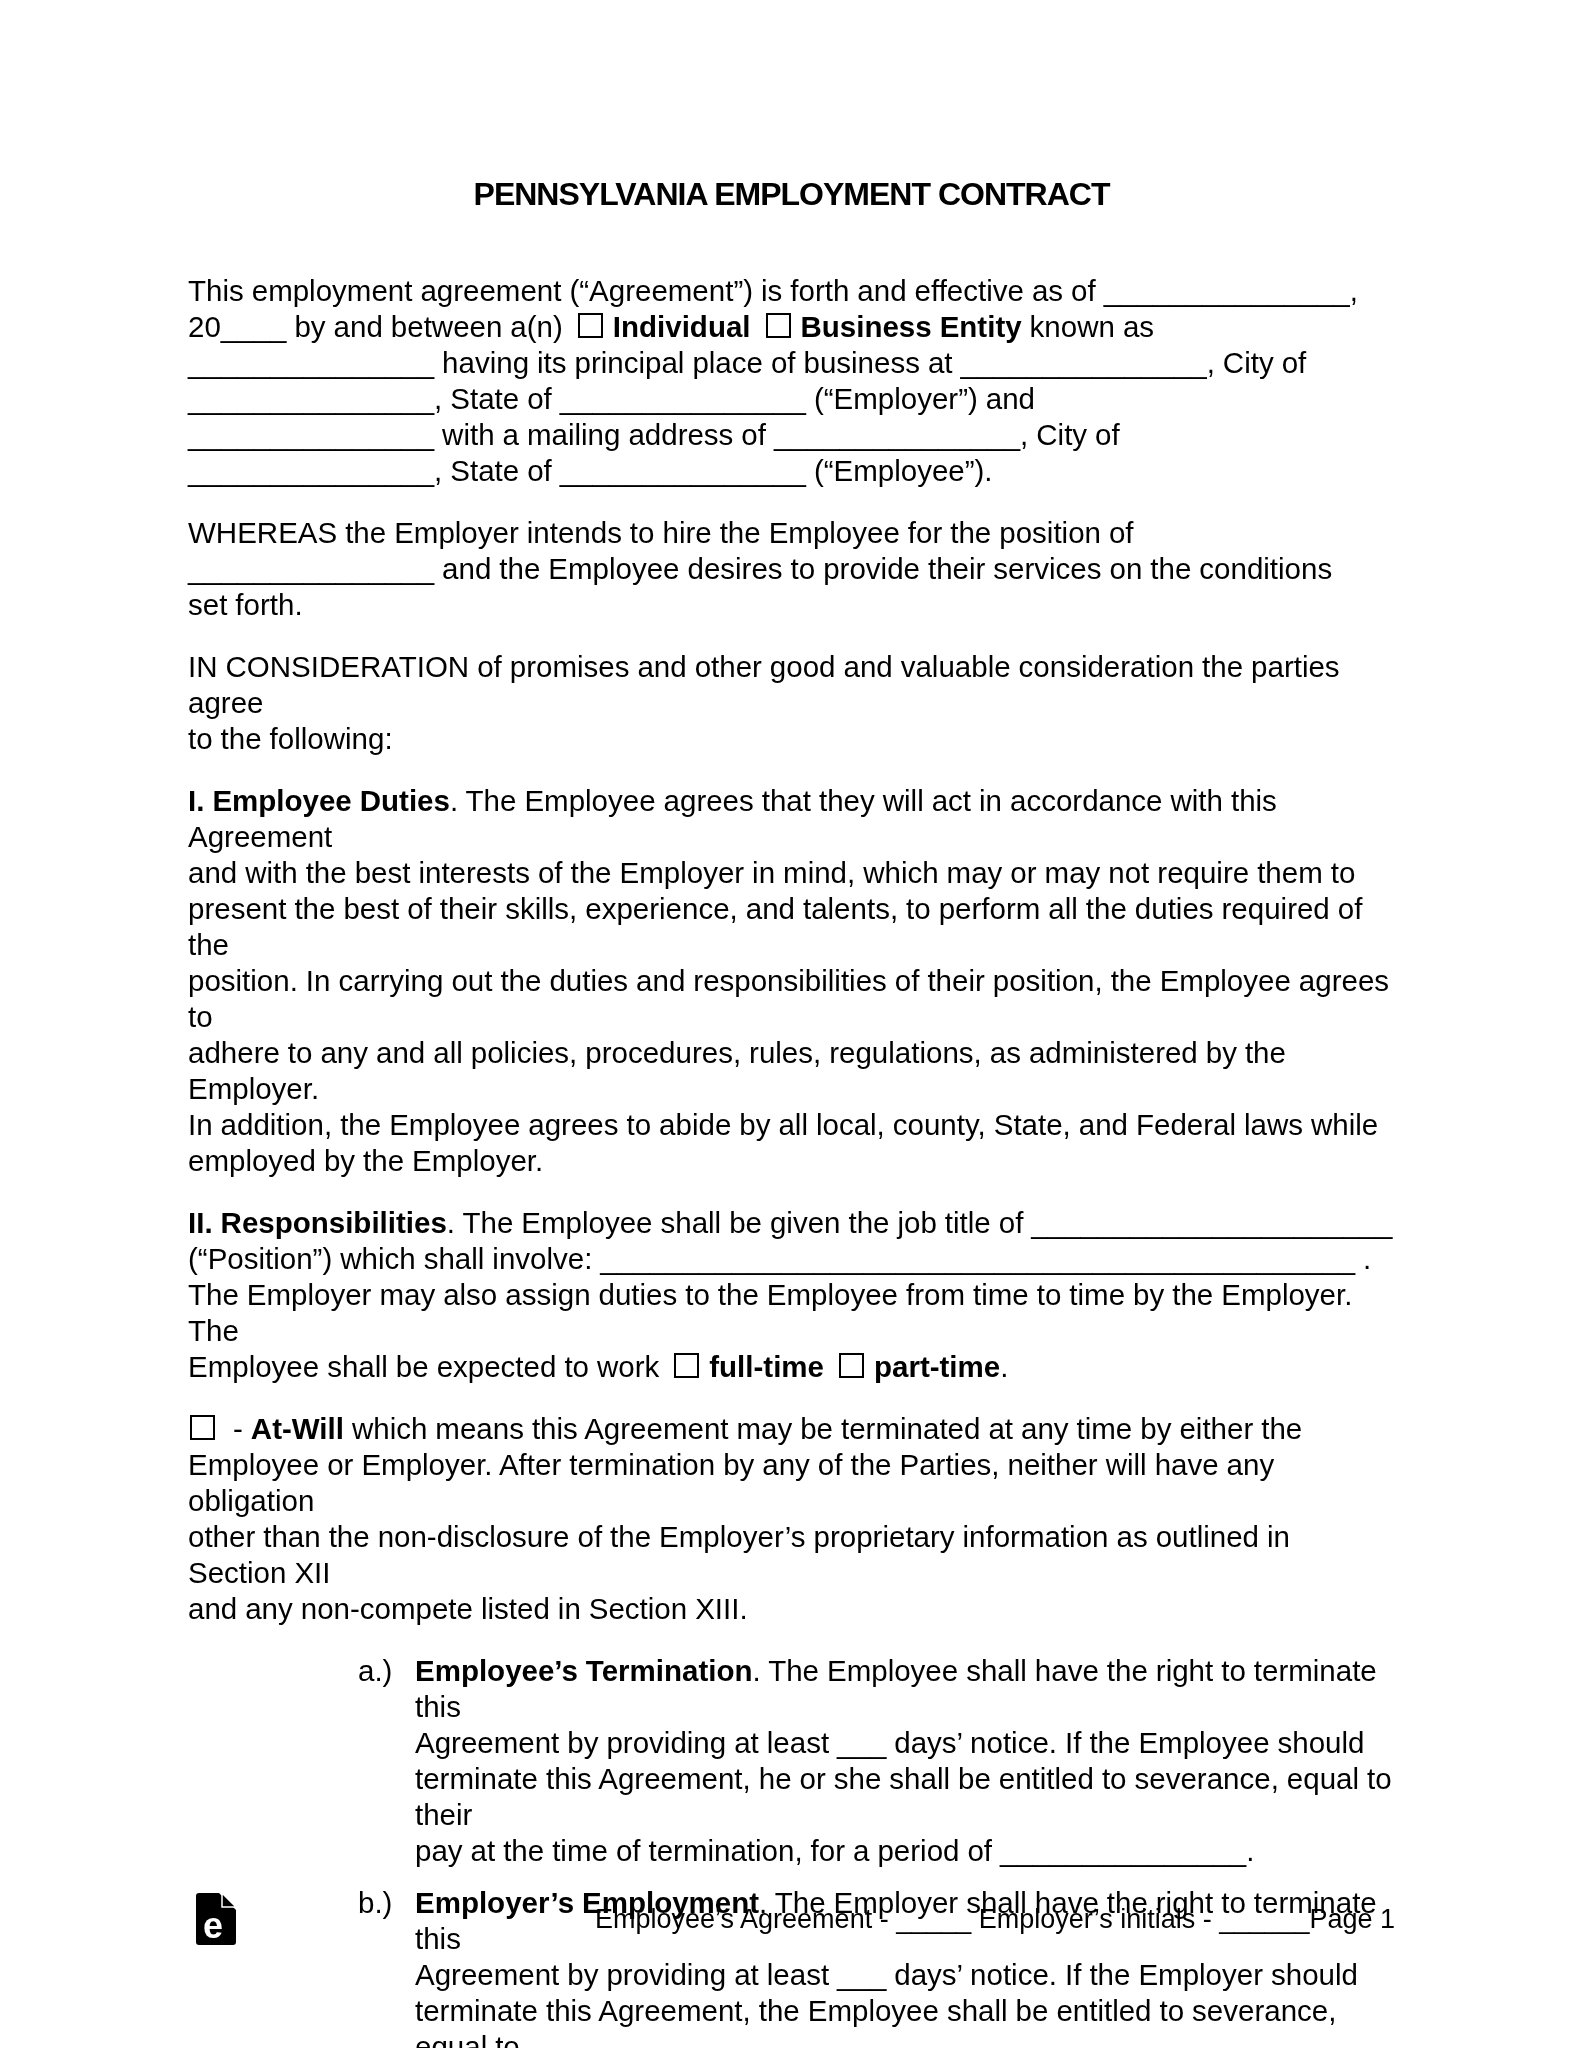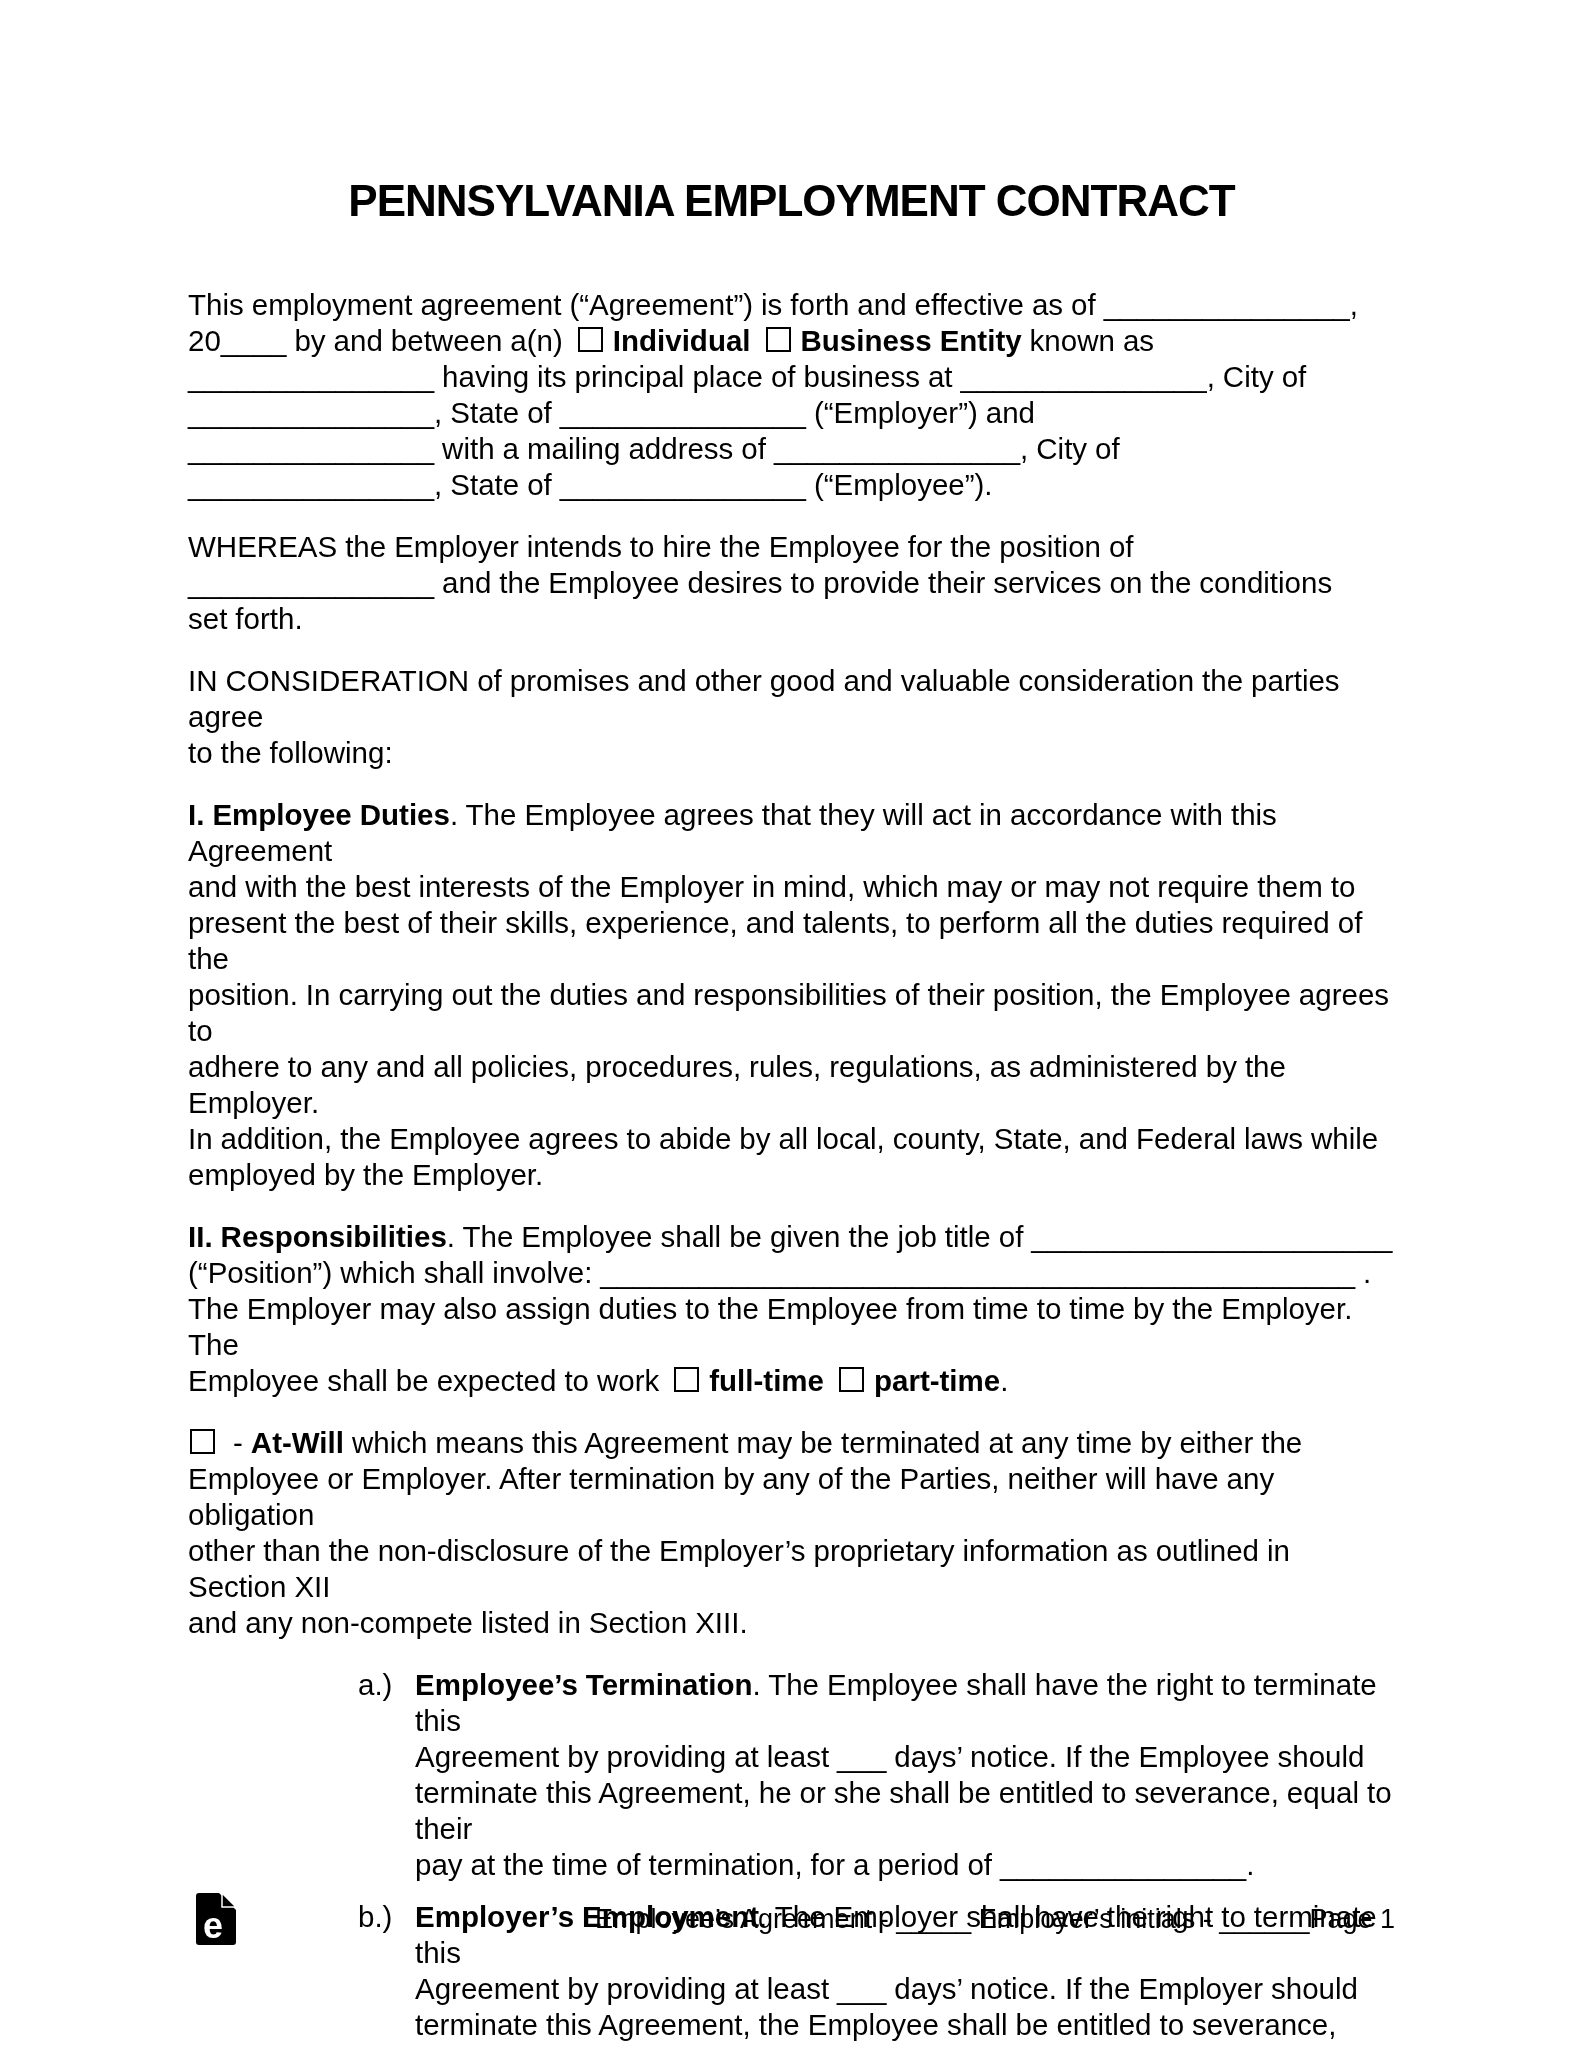--- a/index.html
+++ b/index.html
@@ -4,21 +4,21 @@
 <style>
   html,body { margin:0; padding:0; }
   body {
     width:1583px; height:2048px; background:#ffffff; position:relative;
     font-family:"Liberation Sans", sans-serif; color:#000;
     -webkit-font-smoothing:antialiased;
   }
   .content { position:absolute; left:188px; top:0; width:1207px; }
   .doc-title {
     margin:176px 0 60px 0; text-align:center; font-weight:bold;
-    font-size:44px; letter-spacing:-1px; white-space:nowrap; line-height:1.15;
+    font-size:32px; letter-spacing:-1px; white-space:nowrap; line-height:1.15;
   }
   p.para {
     margin:0 0 26px 0; font-size:29.5px; line-height:36px;
     white-space:pre-wrap; word-spacing:-0.2px;
   }
   p.item { margin-left:227px; text-indent:-57px; }
   p.item-a { margin-bottom:16px; }
   .item-label { display:inline-block; width:57px; text-indent:0; }
   b { font-weight:bold; }
   .cb {

